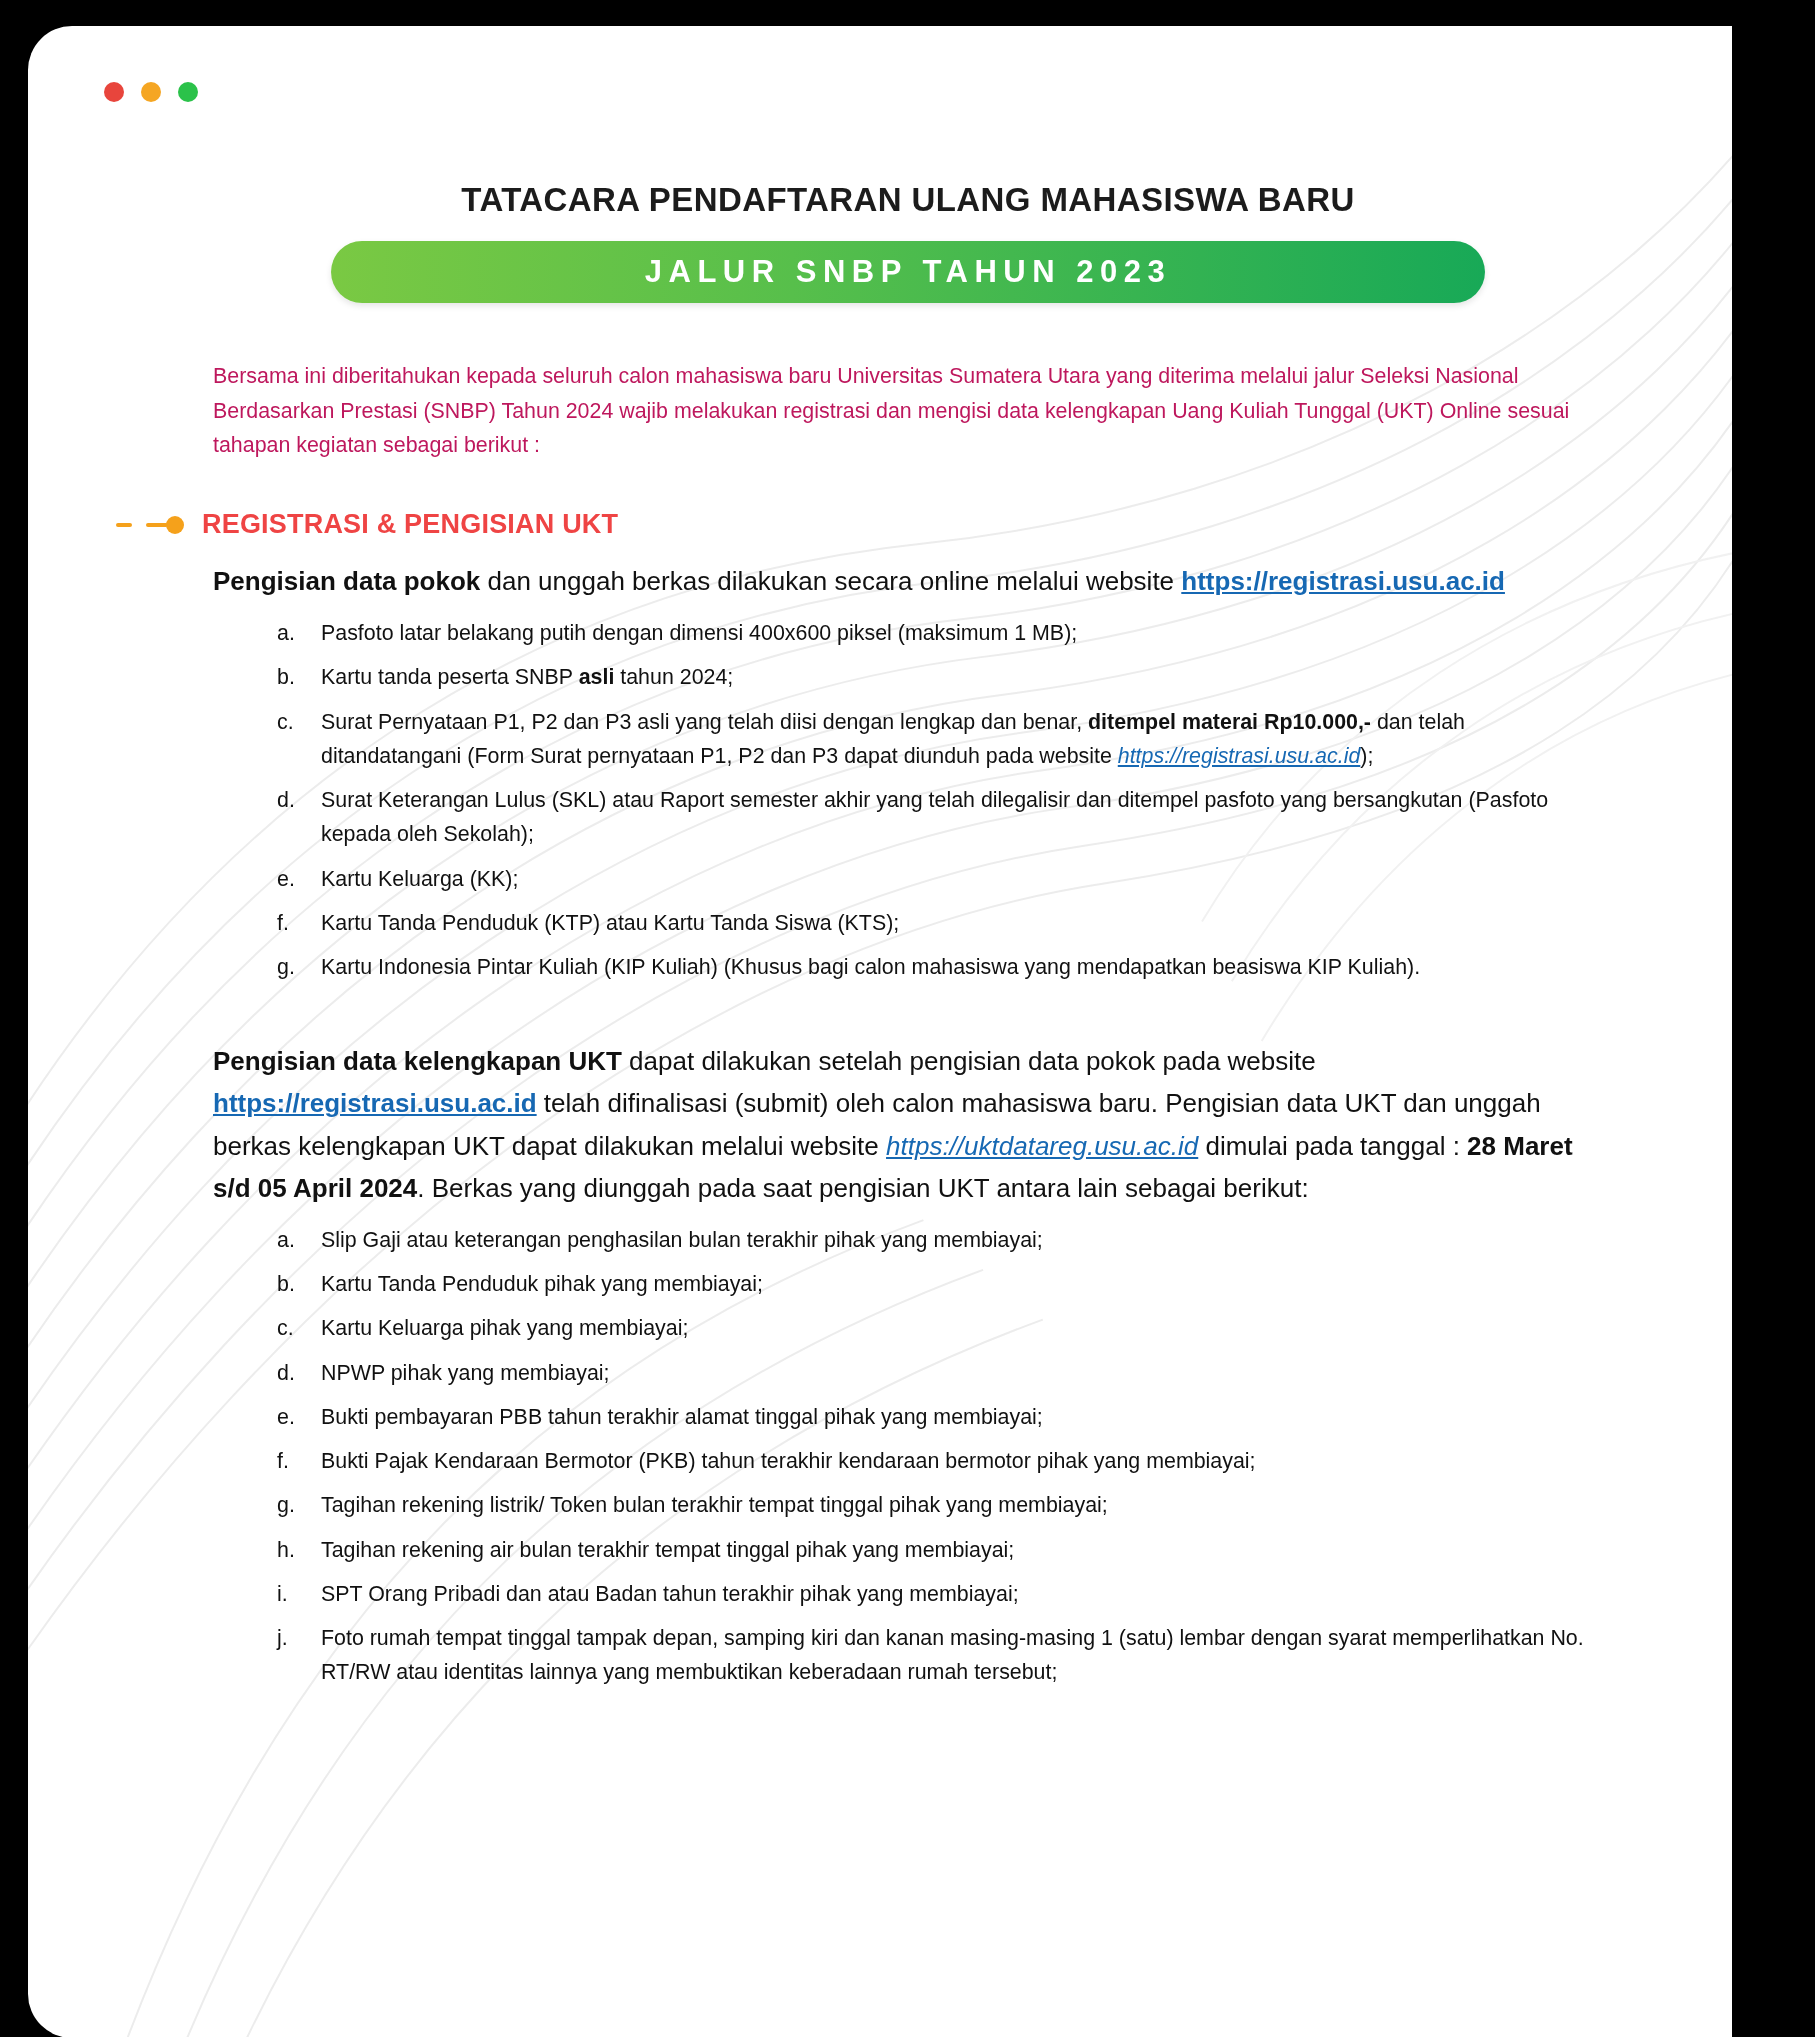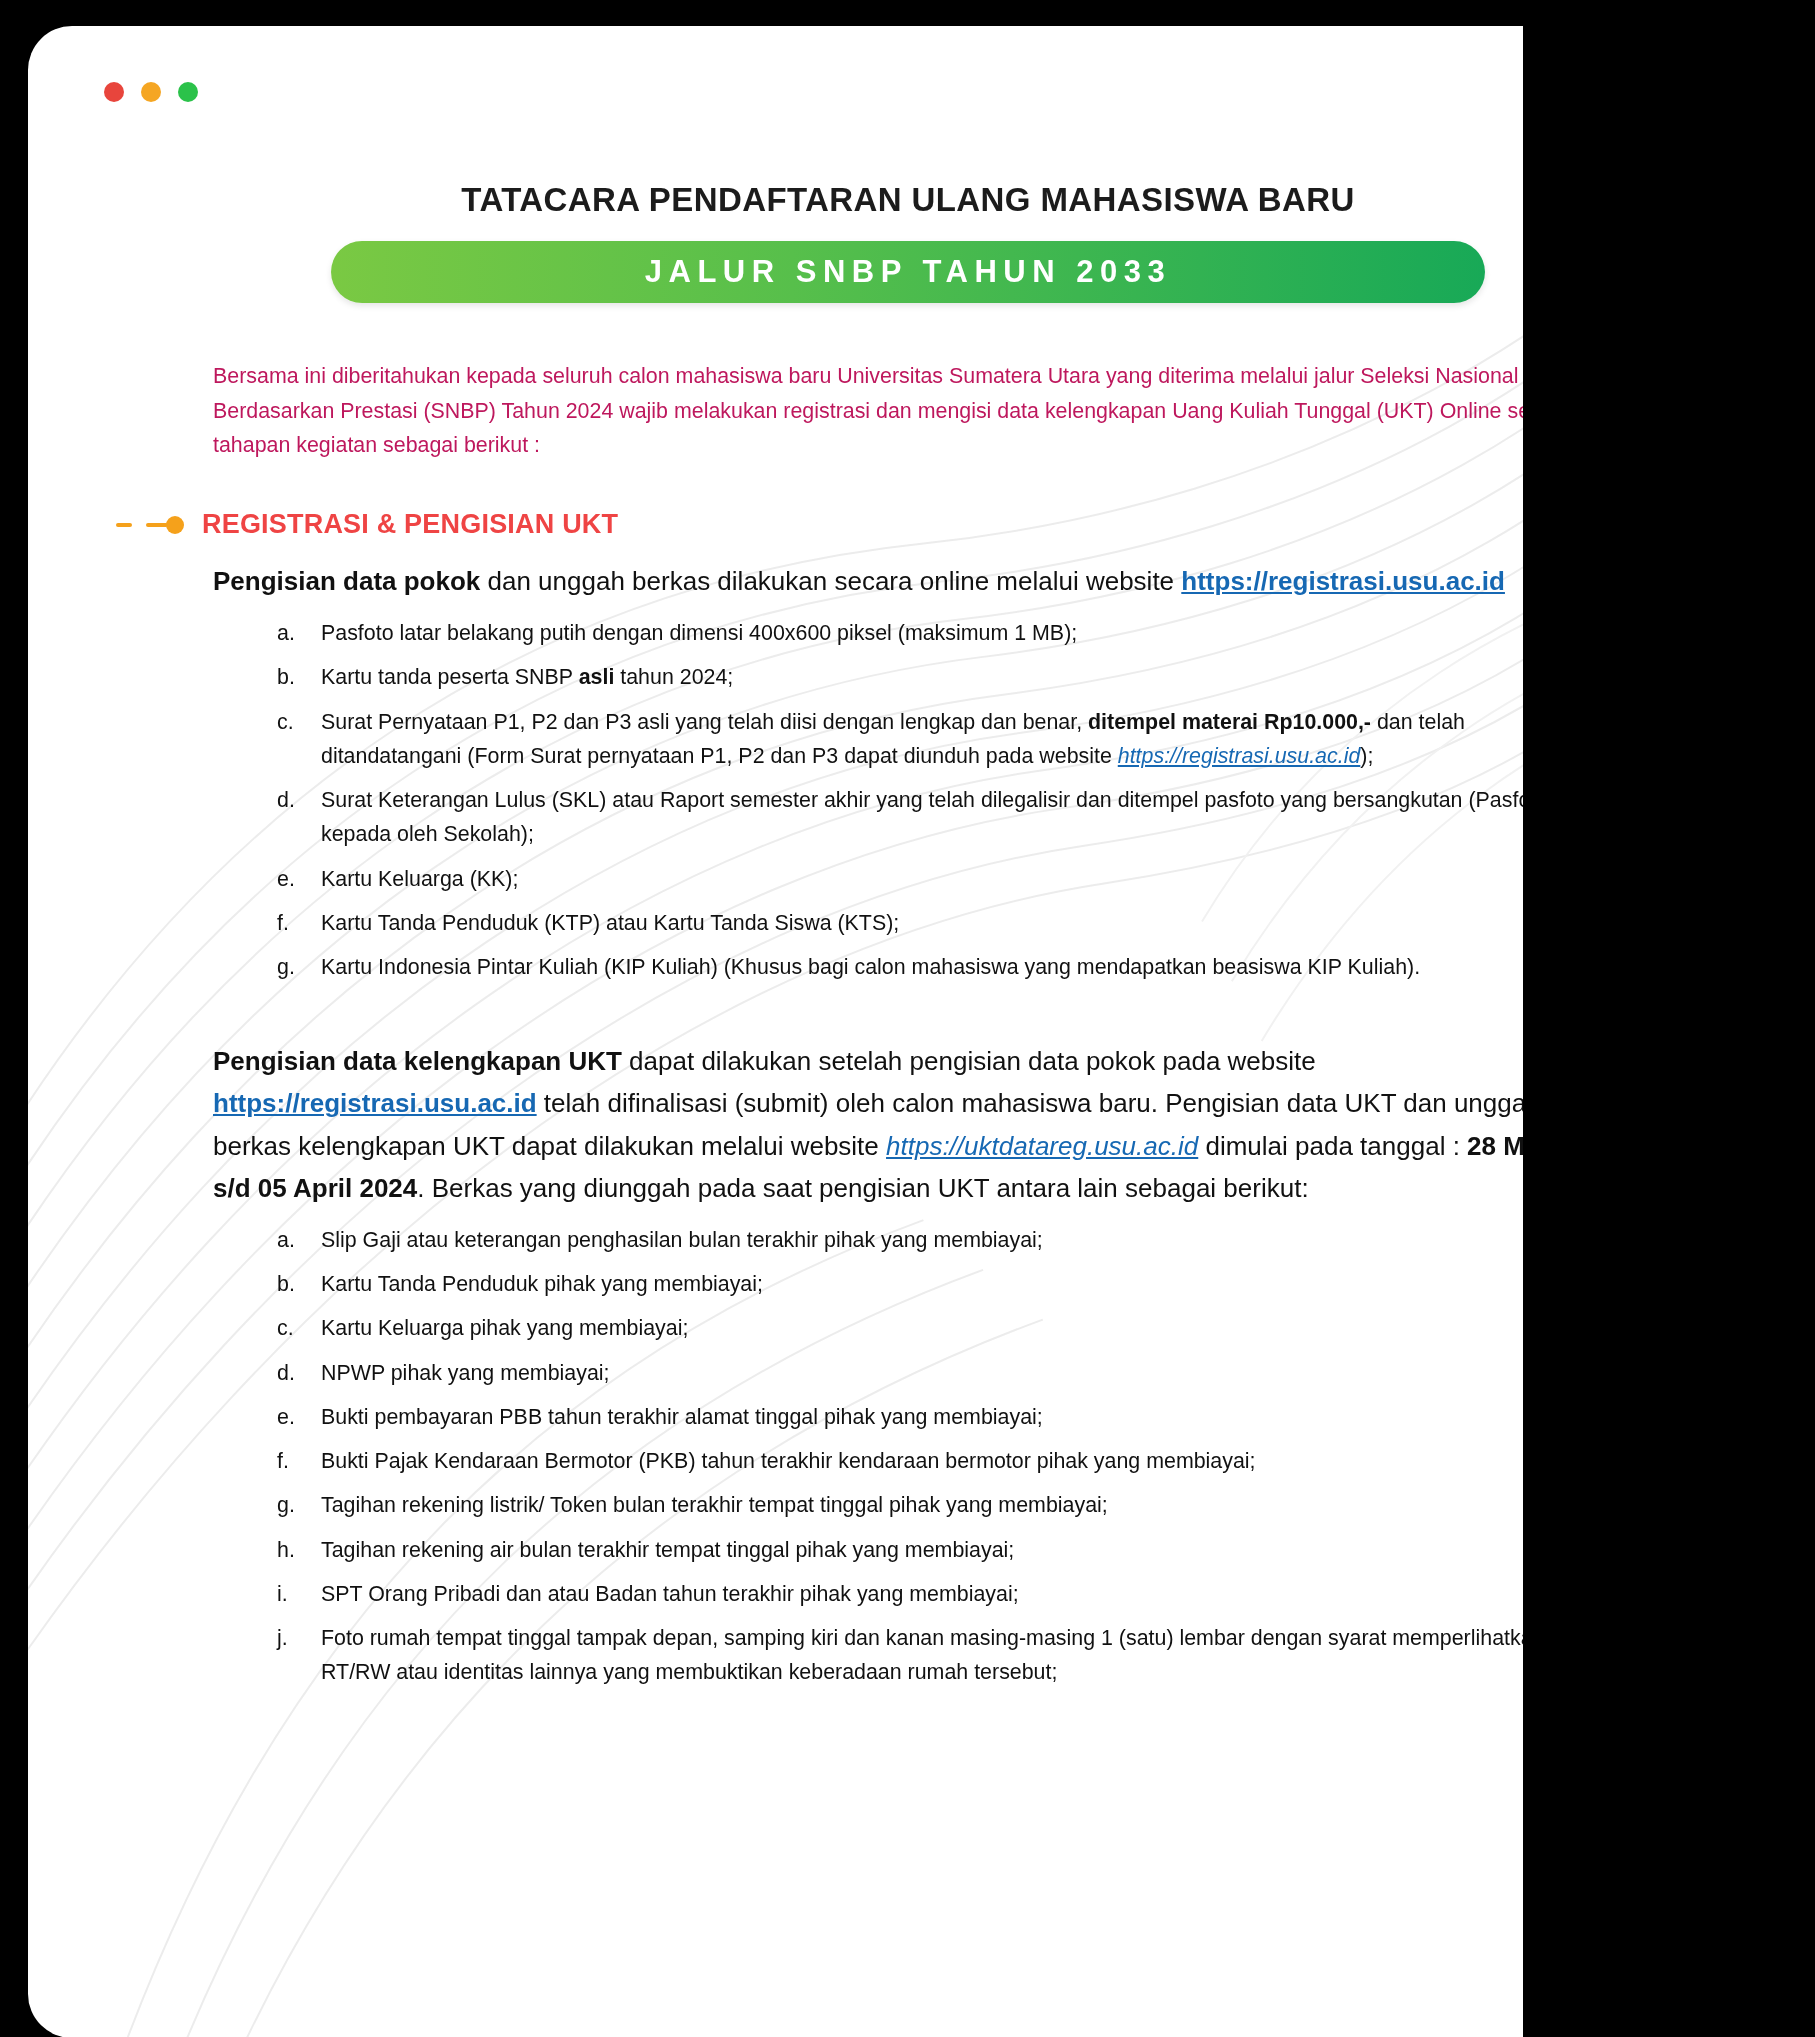--- a/index.html
+++ b/index.html
@@ -3,21 +3,21 @@
 <meta charset="utf-8">
 <style>
   html, body {
     margin: 0;
     padding: 0;
     background: #000000;
     font-family: "Liberation Sans", sans-serif;
   }
   .screen {
     position: relative;
-    width: 1523px;
+    width: 1732px;
     height: 2038px;
     background: #000000;
     overflow: hidden;
   }
   .window {
     position: absolute;
     left: 28px;
     top: 26px;
     width: 1760px;
     height: 2012px;
@@ -199,21 +199,21 @@
       <span class="dot yellow"></span>
       <span class="dot green"></span>
     </div>
 
     <div class="content">
 
       <div class="title">TATACARA PENDAFTARAN ULANG MAHASISWA BARU</div>
 
       <div class="ribbon-wrap">
         <div class="ribbon">
-          <span>JALUR SNBP TAHUN 2033</span>
+          <span>JALUR SNBP TAHUN 2023</span>
         </div>
       </div>
 
       <div class="intro">Bersama ini diberitahukan kepada seluruh calon mahasiswa baru Universitas Sumatera Utara yang diterima melalui jalur Seleksi Nasional Berdasarkan Prestasi (SNBP) Tahun 2024 wajib melakukan registrasi dan mengisi data kelengkapan Uang Kuliah Tunggal (UKT) Online sesuai tahapan kegiatan sebagai berikut :</div>
 
       <div class="section-head">
         <span class="dash"></span>
         <span class="pin">
           <span class="bar"></span>
             <span class="ball"></span>

